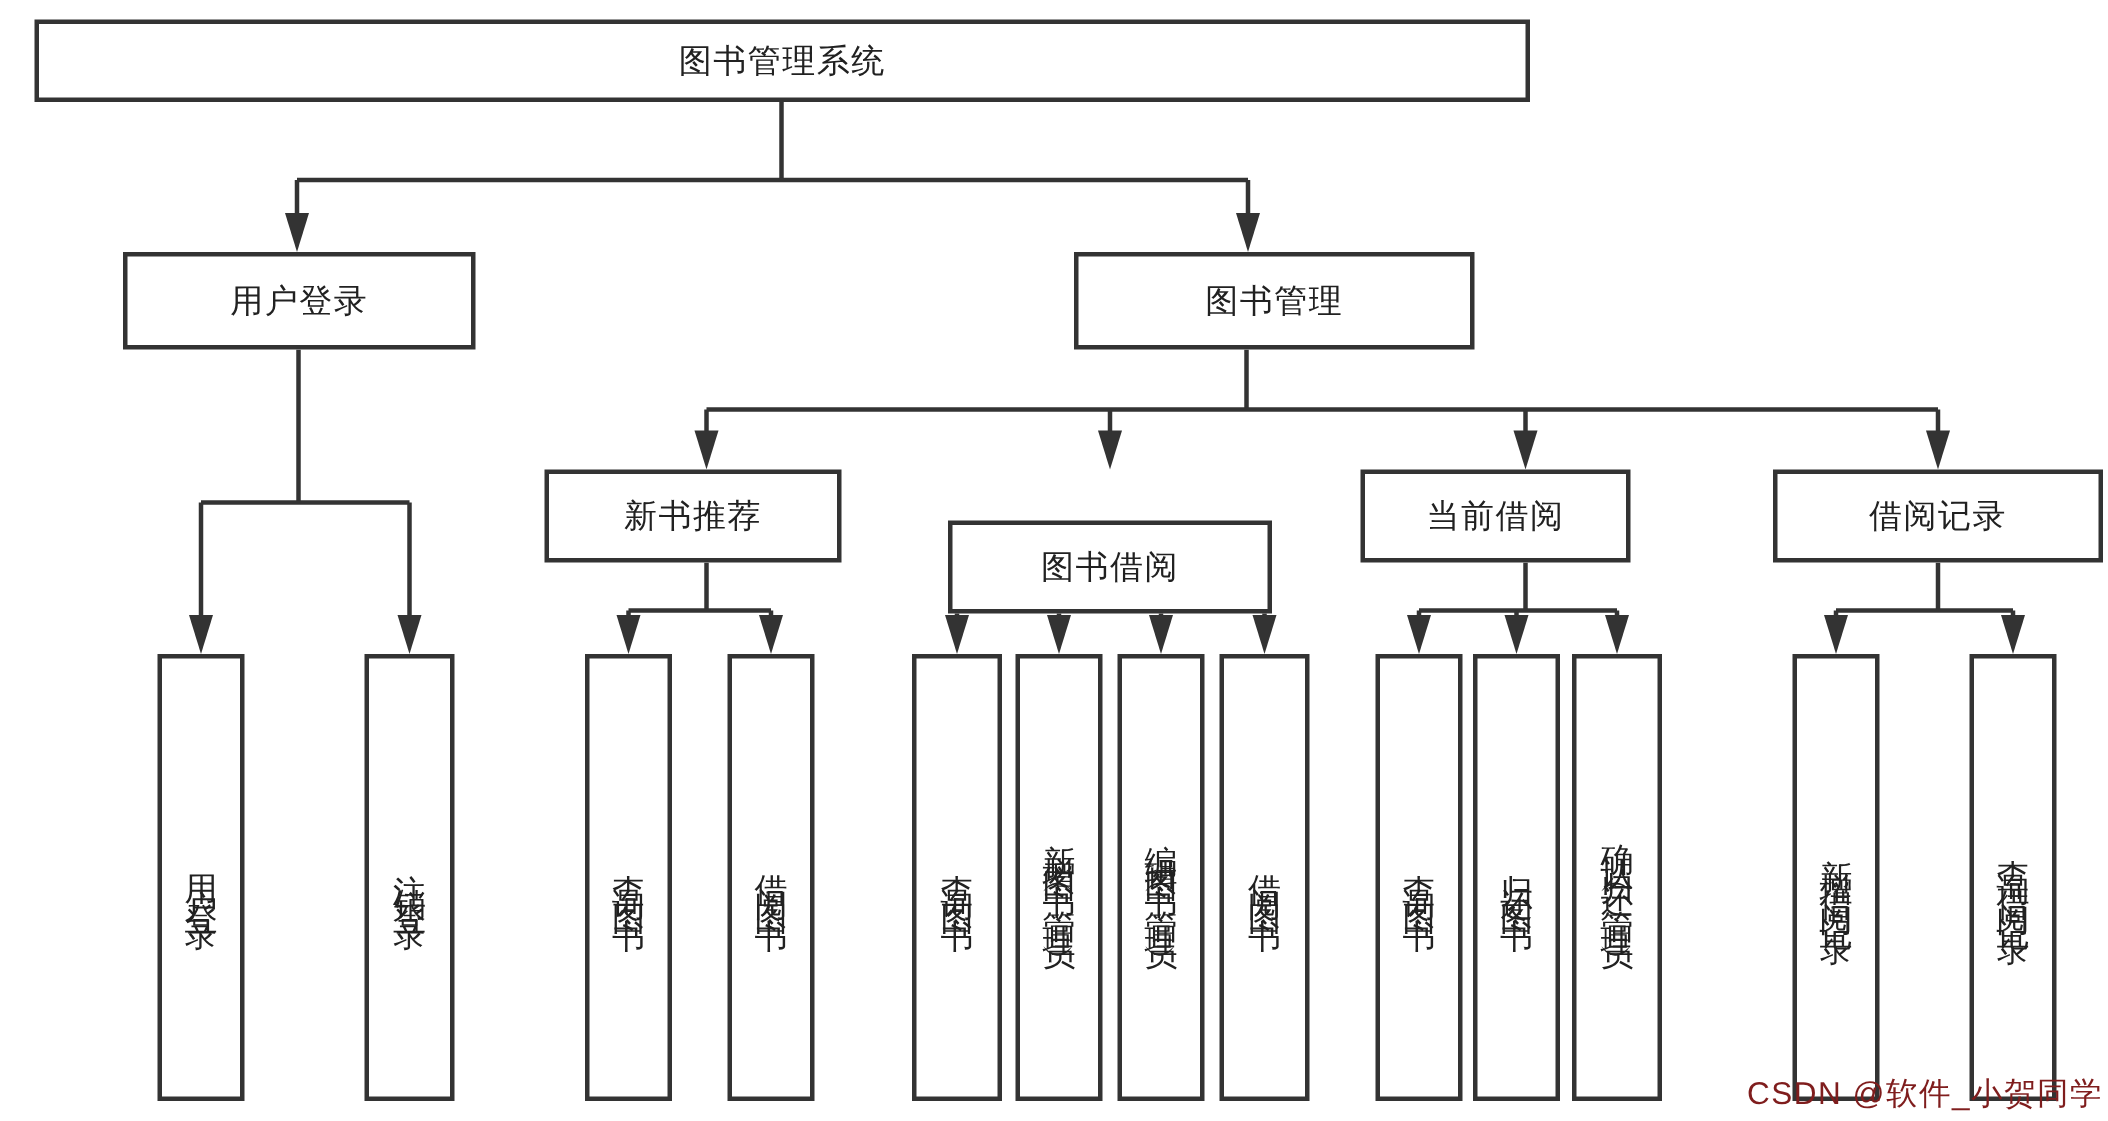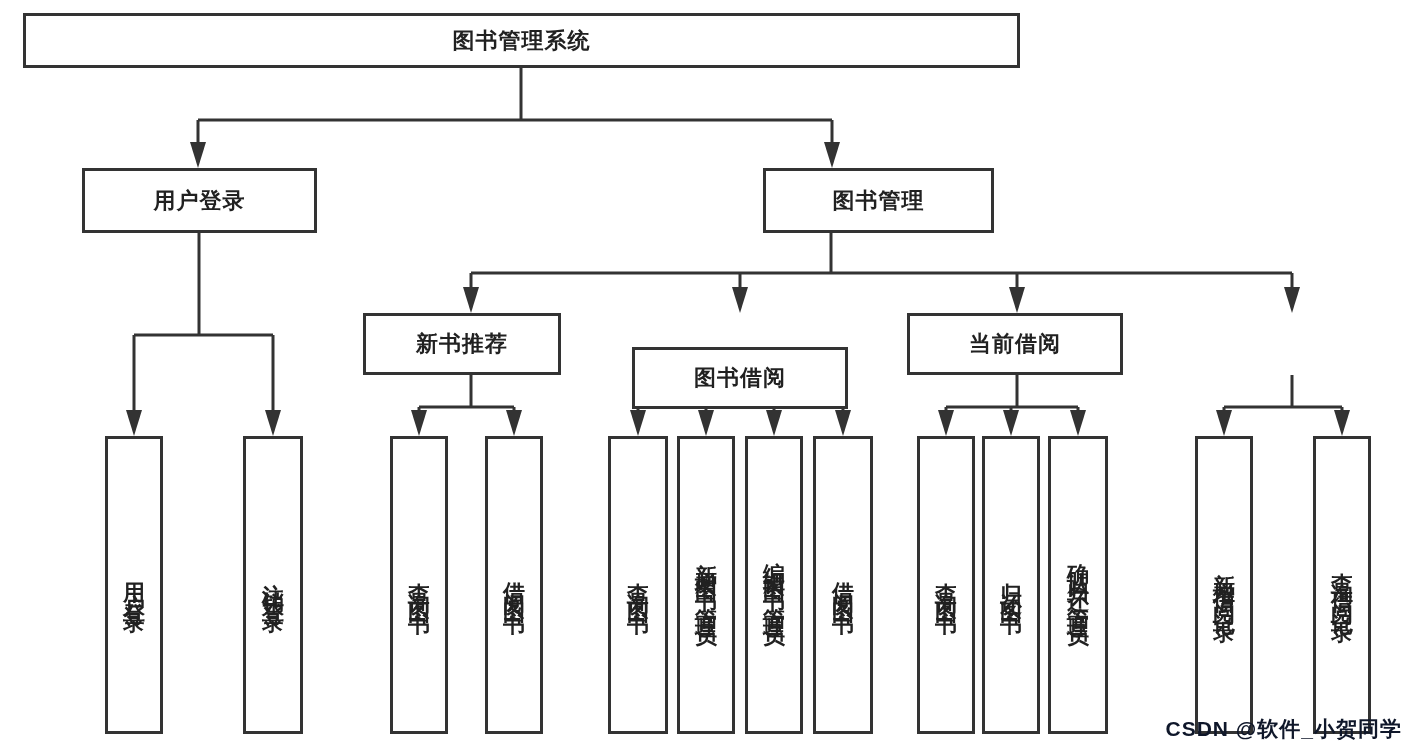--- a/index.html
+++ b/index.html
@@ -3,21 +3,20 @@
 <meta charset="utf-8">
 <style>
   html, body { margin: 0; padding: 0; background: #ffffff; }
   #canvas {
     position: relative;
     width: 1405px;
     height: 747px;
     background: #ffffff;
     font-family: "Liberation Sans", sans-serif;
     overflow: hidden;
-    font-weight: bold;
   }
   #wires { position: absolute; left: 0; top: 0; z-index: 1; }
   .box {
     position: absolute;
     box-sizing: border-box;
     background: #ffffff;
     border: 3px solid #333333;
     display: flex;
     align-items: center;
     justify-content: center;
@@ -38,21 +37,21 @@
     color: #212121;
   }
   .leaf-long .vtext { letter-spacing: 9px; }
   #watermark {
     position: absolute;
     right: 3px;
     bottom: 4px;
     z-index: 3;
     font-size: 21px;
     letter-spacing: 1px;
-    color: #0f172a;
+    color: #7f1d1d;
     white-space: nowrap;
   }
 </style>
 </head>
 <body>
 
 <div id="canvas">
 
   <svg id="wires" width="1405" height="747" viewBox="0 0 1405 747">
     <g stroke="#333333" stroke-width="3" fill="none">
@@ -120,32 +119,35 @@
     </g>
   </svg>
 
   <div class="box hbox root">
     <span>图书管理系统</span>
   </div>
 
   <div class="box hbox row2" style="left:82px; width:235px;">
     <span>用户登录</span>
   </div>
-  <div class="box hbox row2" style="left:716px; width:231px;margin-left:47px;">
+  <div class="box hbox row2" style="left:716px; width:267px;">
     <span>图书管理</span>
   </div>
 
   <div class="box hbox row3" style="left:363px; width:198px;">
     <span>新书推荐</span>
   </div>
   <div class="box hbox row3" style="left:632px; width:216px;margin-top:34px;">
     <span>图书借阅</span>
   </div>
-  <div class="box hbox row3" style="left:907px; width:216px;">
+  <div class="box hbox row3" style="left:907px; width:180px;">
     <span>当前借阅</span>
+  </div>
+  <div class="box hbox row3" style="left:1182px; width:220px;">
+    <span>借阅记录</span>
   </div>
 
   <div class="box leaf" style="left:105px; width:58px;">
     <span class="vtext">用户登录</span>
   </div>
   <div class="box leaf" style="left:243px; width:60px;">
     <span class="vtext">注销登录</span>
   </div>
 
   <div class="box leaf" style="left:390px; width:58px;">

